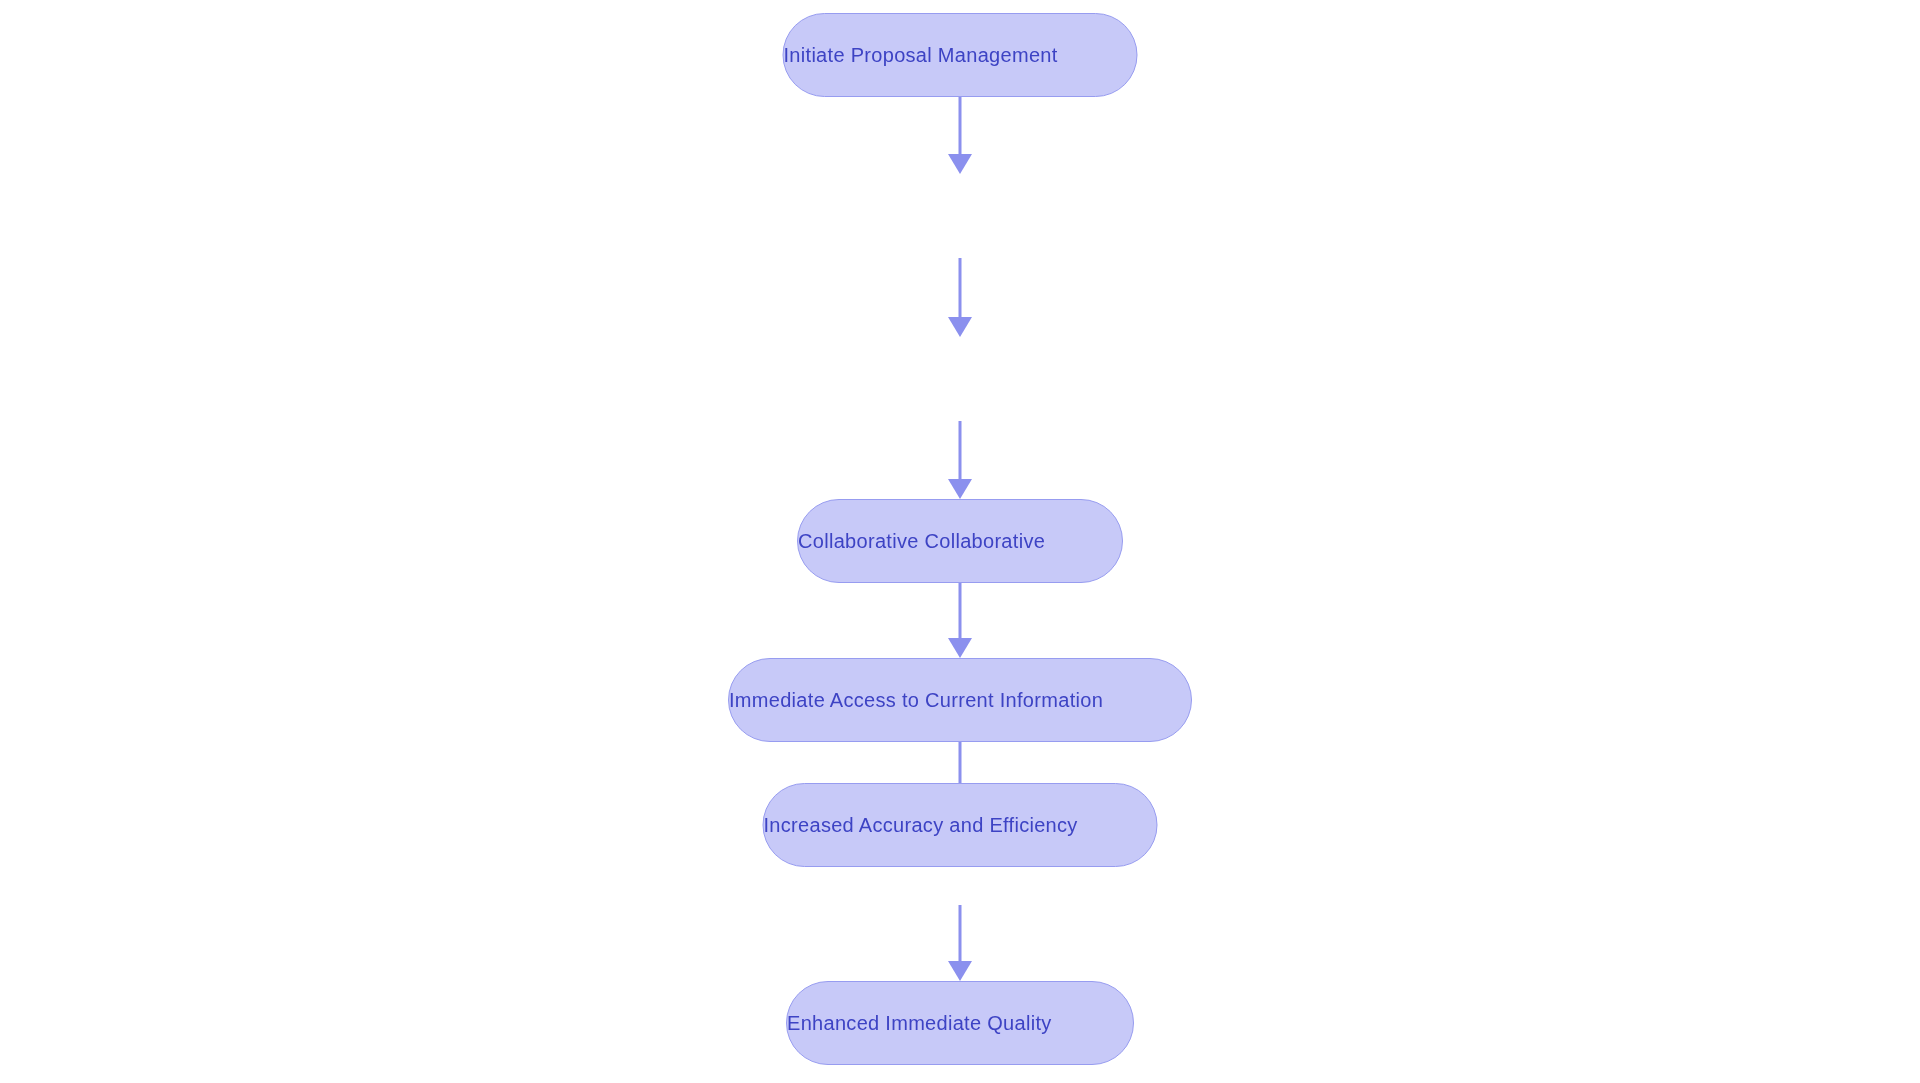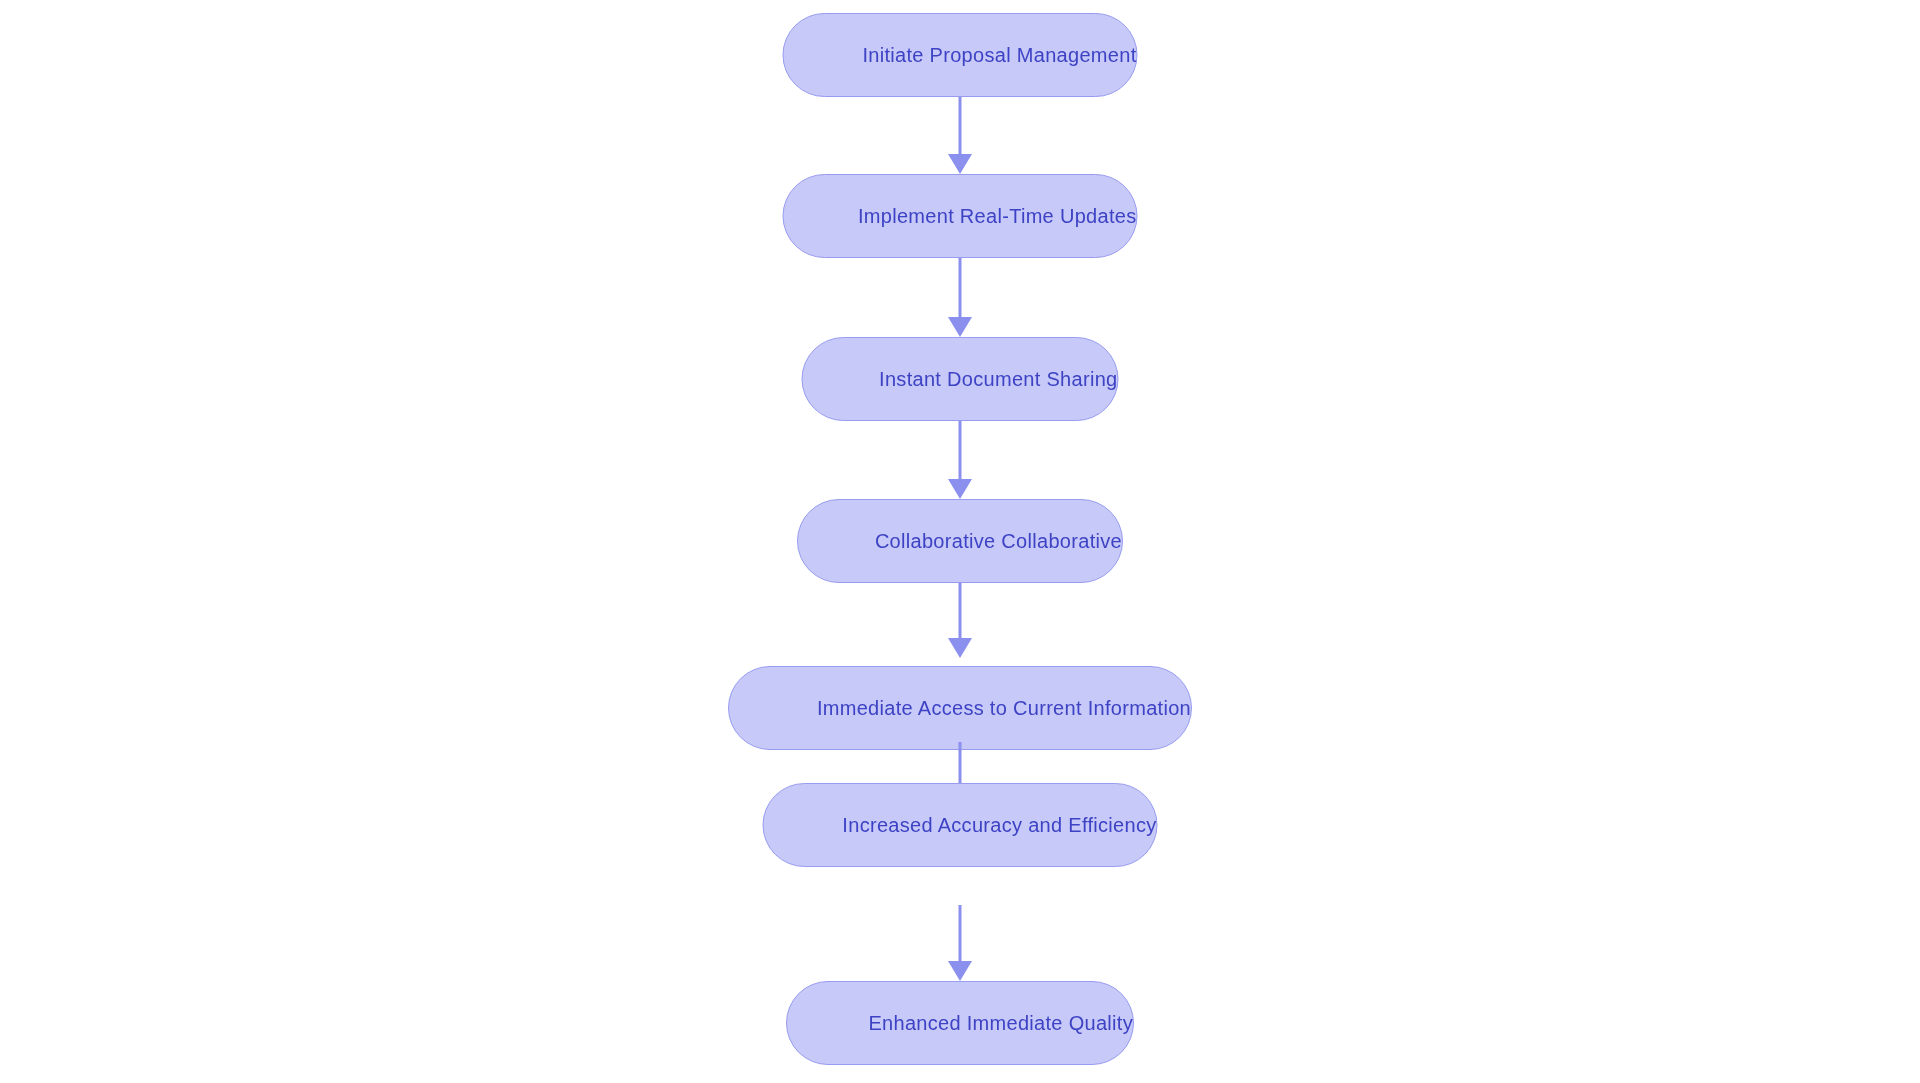--- a/index.html
+++ b/index.html
@@ -26,31 +26,31 @@
   .node {
     position: absolute;
     left: 50%;
     transform: translateX(-50%);
     height: 84px;
     border-radius: 42px;
     background: var(--node-fill);
     border: 1.5px solid var(--node-border);
     display: flex;
     align-items: center;
-    justify-content: flex-end;
+    justify-content: flex-start;
     color: var(--node-text);
     font-size: 20px;
     letter-spacing: 0.3px;
     white-space: nowrap;
   }
   .n1 { top: 13px;  width: 355px; }
   .n2 { top: 174px; width: 355px; }
   .n3 { top: 337px; width: 317px; }
   .n4 { top: 499px; width: 326px; }
-  .n5 { top: 658px; width: 464px; margin-top: 8px; }
+  .n5 { top: 658px; width: 464px; }
   .n6 { top: 783px; width: 395px; }
   .n7 { top: 981px; width: 348px; }
 
   .arrow {
     position: absolute;
     left: 50%;
     transform: translateX(-50%);
     width: 24px;
   }
   .a1 { top: 97px;  height: 77px; }
@@ -87,32 +87,26 @@
 
   <div class="node n1">
     <span>Initiate Proposal Management</span>
   </div>
 
   <div class="arrow a1">
     <div class="shaft"></div>
     <div class="head"></div>
   </div>
 
-  <div class="node n2">
-    <span>Implement Real-Time Updates</span>
-  </div>
 
   <div class="arrow a2">
     <div class="shaft"></div>
     <div class="head"></div>
   </div>
 
-  <div class="node n3">
-    <span>Instant Document Sharing</span>
-  </div>
 
   <div class="arrow a3">
     <div class="shaft"></div>
     <div class="head"></div>
   </div>
 
   <div class="node n4">
     <span>Collaborative Collaborative</span>
   </div>
 

